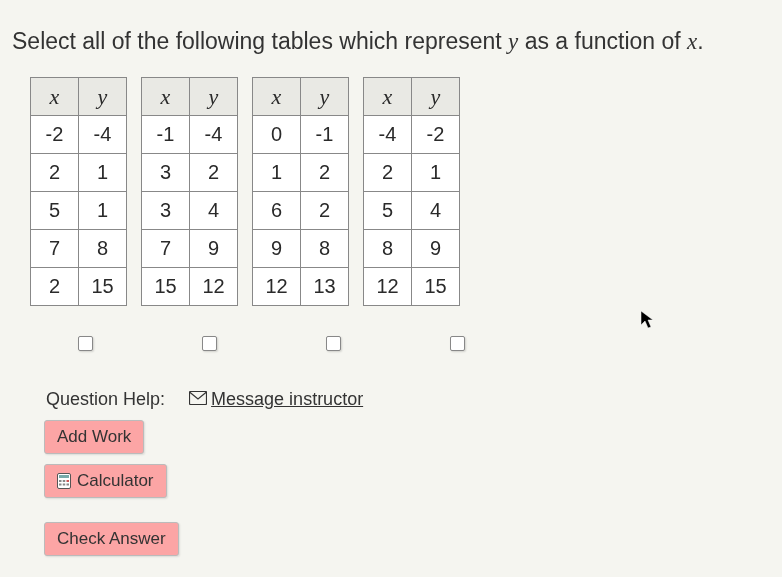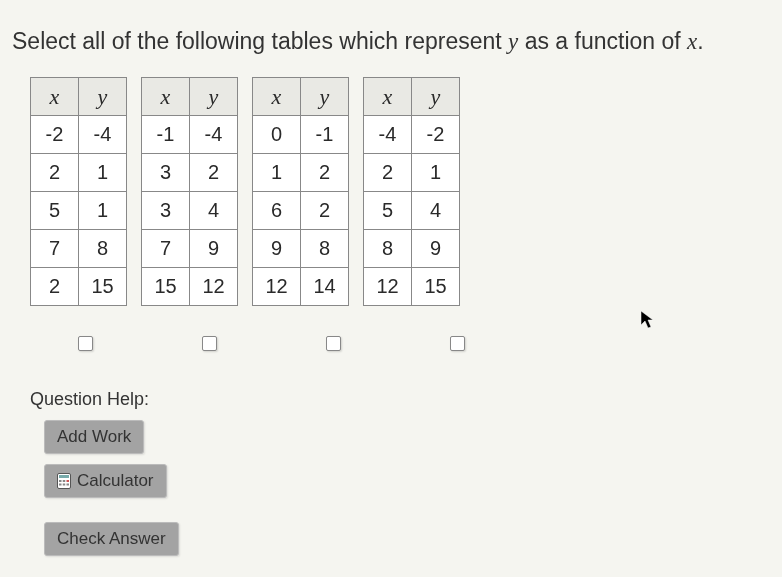--- a/index.html
+++ b/index.html
@@ -64,39 +64,40 @@
     border-radius: 2px;
     box-shadow: 1px 1px 2px rgba(0,0,0,0.15);
   }
   .help-row {
     padding: 38px 0 0 30px;
     font-size: 18px;
     color: #333;
     display: flex;
     align-items: center;
     gap: 24px;
+    margin-left: 16px;
   }
   .help-row a {
     color: #333;
     text-decoration: underline;
   }
   .mail-icon {
     display: inline-flex;
     align-items: center;
     margin-right: 4px;
   }
   .btn-row {
     padding: 6px 0 0 44px;
   }
   .btn {
     display: inline-flex;
     align-items: center;
     gap: 6px;
     border: 1px solid #bbb;
-    background: #a3a3a3;
+    background: #fca5a5;
     padding: 6px 12px;
     font-size: 17px;
     color: #333;
     border-radius: 3px;
     margin-top: 4px;
     cursor: pointer;
     box-shadow: 1px 1px 2px rgba(0,0,0,0.1);
   }
   .btn-check {
     margin-top: 18px;
@@ -200,21 +201,21 @@
     <tr>
           <td>6</td>
           <td>2</td>
         </tr>
     <tr>
           <td>9</td>
           <td>8</td>
         </tr>
     <tr>
           <td>12</td>
-          <td>14</td>
+          <td>13</td>
         </tr>
   </tbody>
     </table>
 
   <table class="xy">
     <tbody>
         <tr>
           <th>x</th>
           <th>y</th>
         </tr>
@@ -253,20 +254,28 @@
   <div class="check-cell">
       <div class="checkbox"></div>
     </div>
   <div class="check-cell">
       <div class="checkbox"></div>
     </div>
 </div>
 
 <div class="help-row">
   <span>Question Help:</span>
+  <a href="#">
+    <span class="mail-icon">
+      <svg width="18" height="14" viewBox="0 0 18 14">
+          <rect x="0.5" y="0.5" width="17" height="13" rx="1" fill="none" stroke="#333" stroke-width="1.2"></rect>
+          <path d="M0.5 1 L9 8 L17.5 1" fill="none" stroke="#333" stroke-width="1.2"></path>
+        </svg>
+    </span><span>Message instructor</span>
+  </a>
 </div>
 
 <div class="btn-row">
   <div class="btn">
     <span>Add Work</span>
   </div>
 </div>
 
 <div class="btn-row">
   <div class="btn">

